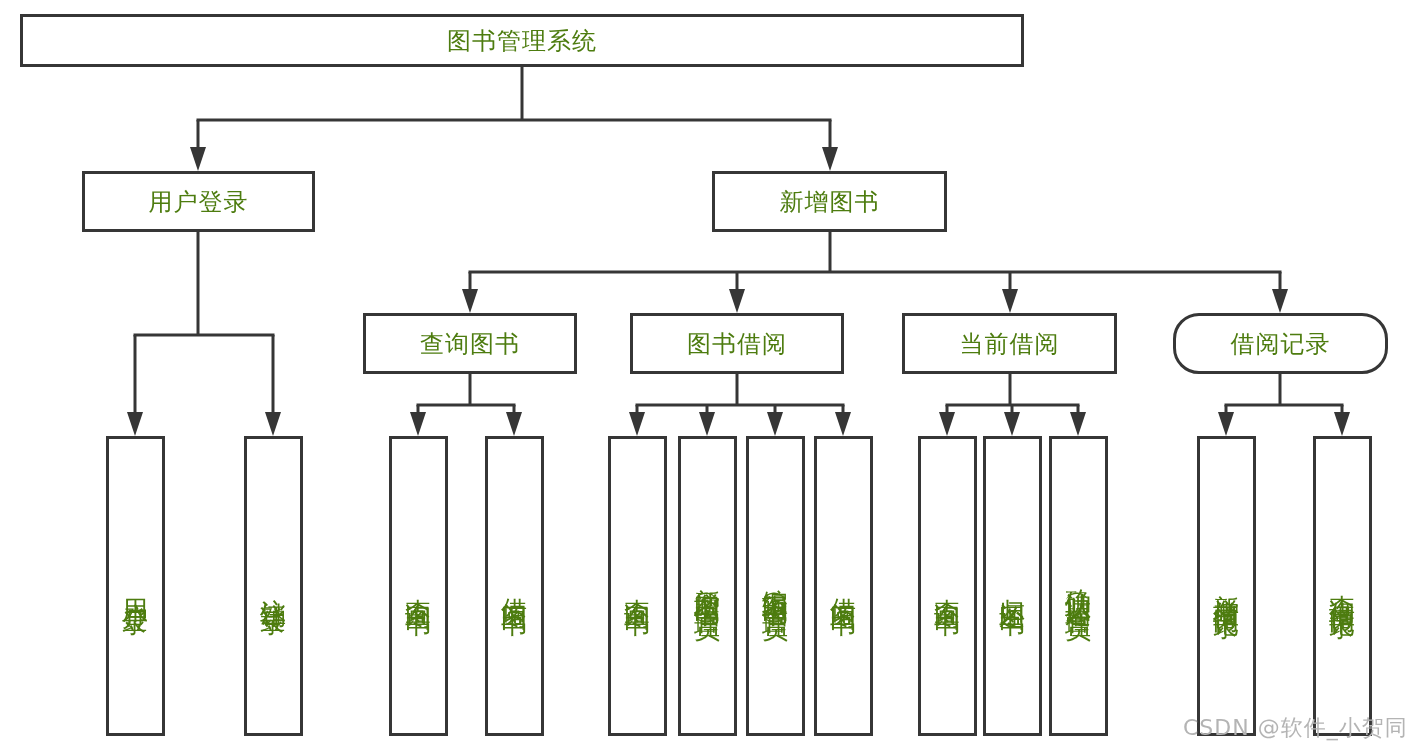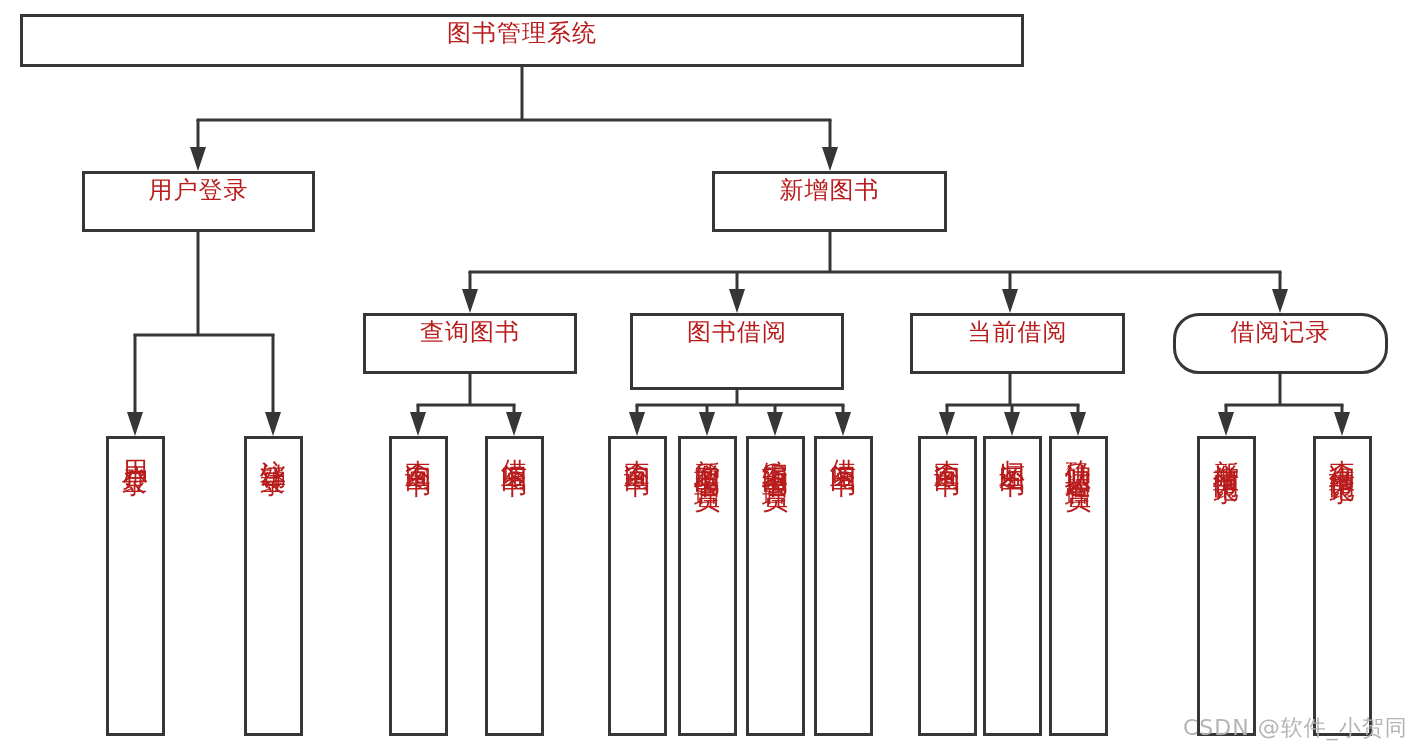--- a/index.html
+++ b/index.html
@@ -16,22 +16,23 @@
     left: 0; top: 0;
     width: 1405px; height: 747px;
     pointer-events: none;
   }
   .node {
     position: absolute;
     box-sizing: border-box;
     border: 3px solid #363636;
     background: #ffffff;
     display: flex;
+    align-items: center;
     justify-content: center;
-    color: #b91c1c;
+    color: #4d7c0f;
   }
   .h-node {
     font-size: 24px;
     letter-spacing: 1px;
     white-space: nowrap;
   }
   .leaf {
     top: 436px;
     width: 59px;
     height: 300px;
@@ -122,24 +123,24 @@
   <div class="node h-node" style="left:82px; top:171px; width:233px; height:61px;">
     <span>用户登录</span>
   </div>
   <div class="node h-node" style="left:712px; top:171px; width:235px; height:61px;">
     <span>新增图书</span>
   </div>
 
   <div class="node h-node" style="left:363px; top:313px; width:214px; height:61px;">
     <span>查询图书</span>
   </div>
-  <div class="node h-node" style="left:630px; top:313px; width:214px; height:77px;">
+  <div class="node h-node" style="left:630px; top:313px; width:214px; height:61px;">
     <span>图书借阅</span>
   </div>
-  <div class="node h-node" style="left:902px; top:313px; width:215px; height:61px;margin-left:8px;">
+  <div class="node h-node" style="left:902px; top:313px; width:215px; height:61px;">
     <span>当前借阅</span>
   </div>
   <div class="node h-node" style="left:1173px; top:313px; width:215px; height:61px;border-radius:26px;">
     <span>借阅记录</span>
   </div>
 
   <div class="node leaf" style="left:106px;">
     <span class="v-label">用户登录</span>
   </div>
   <div class="node leaf" style="left:244px;">

